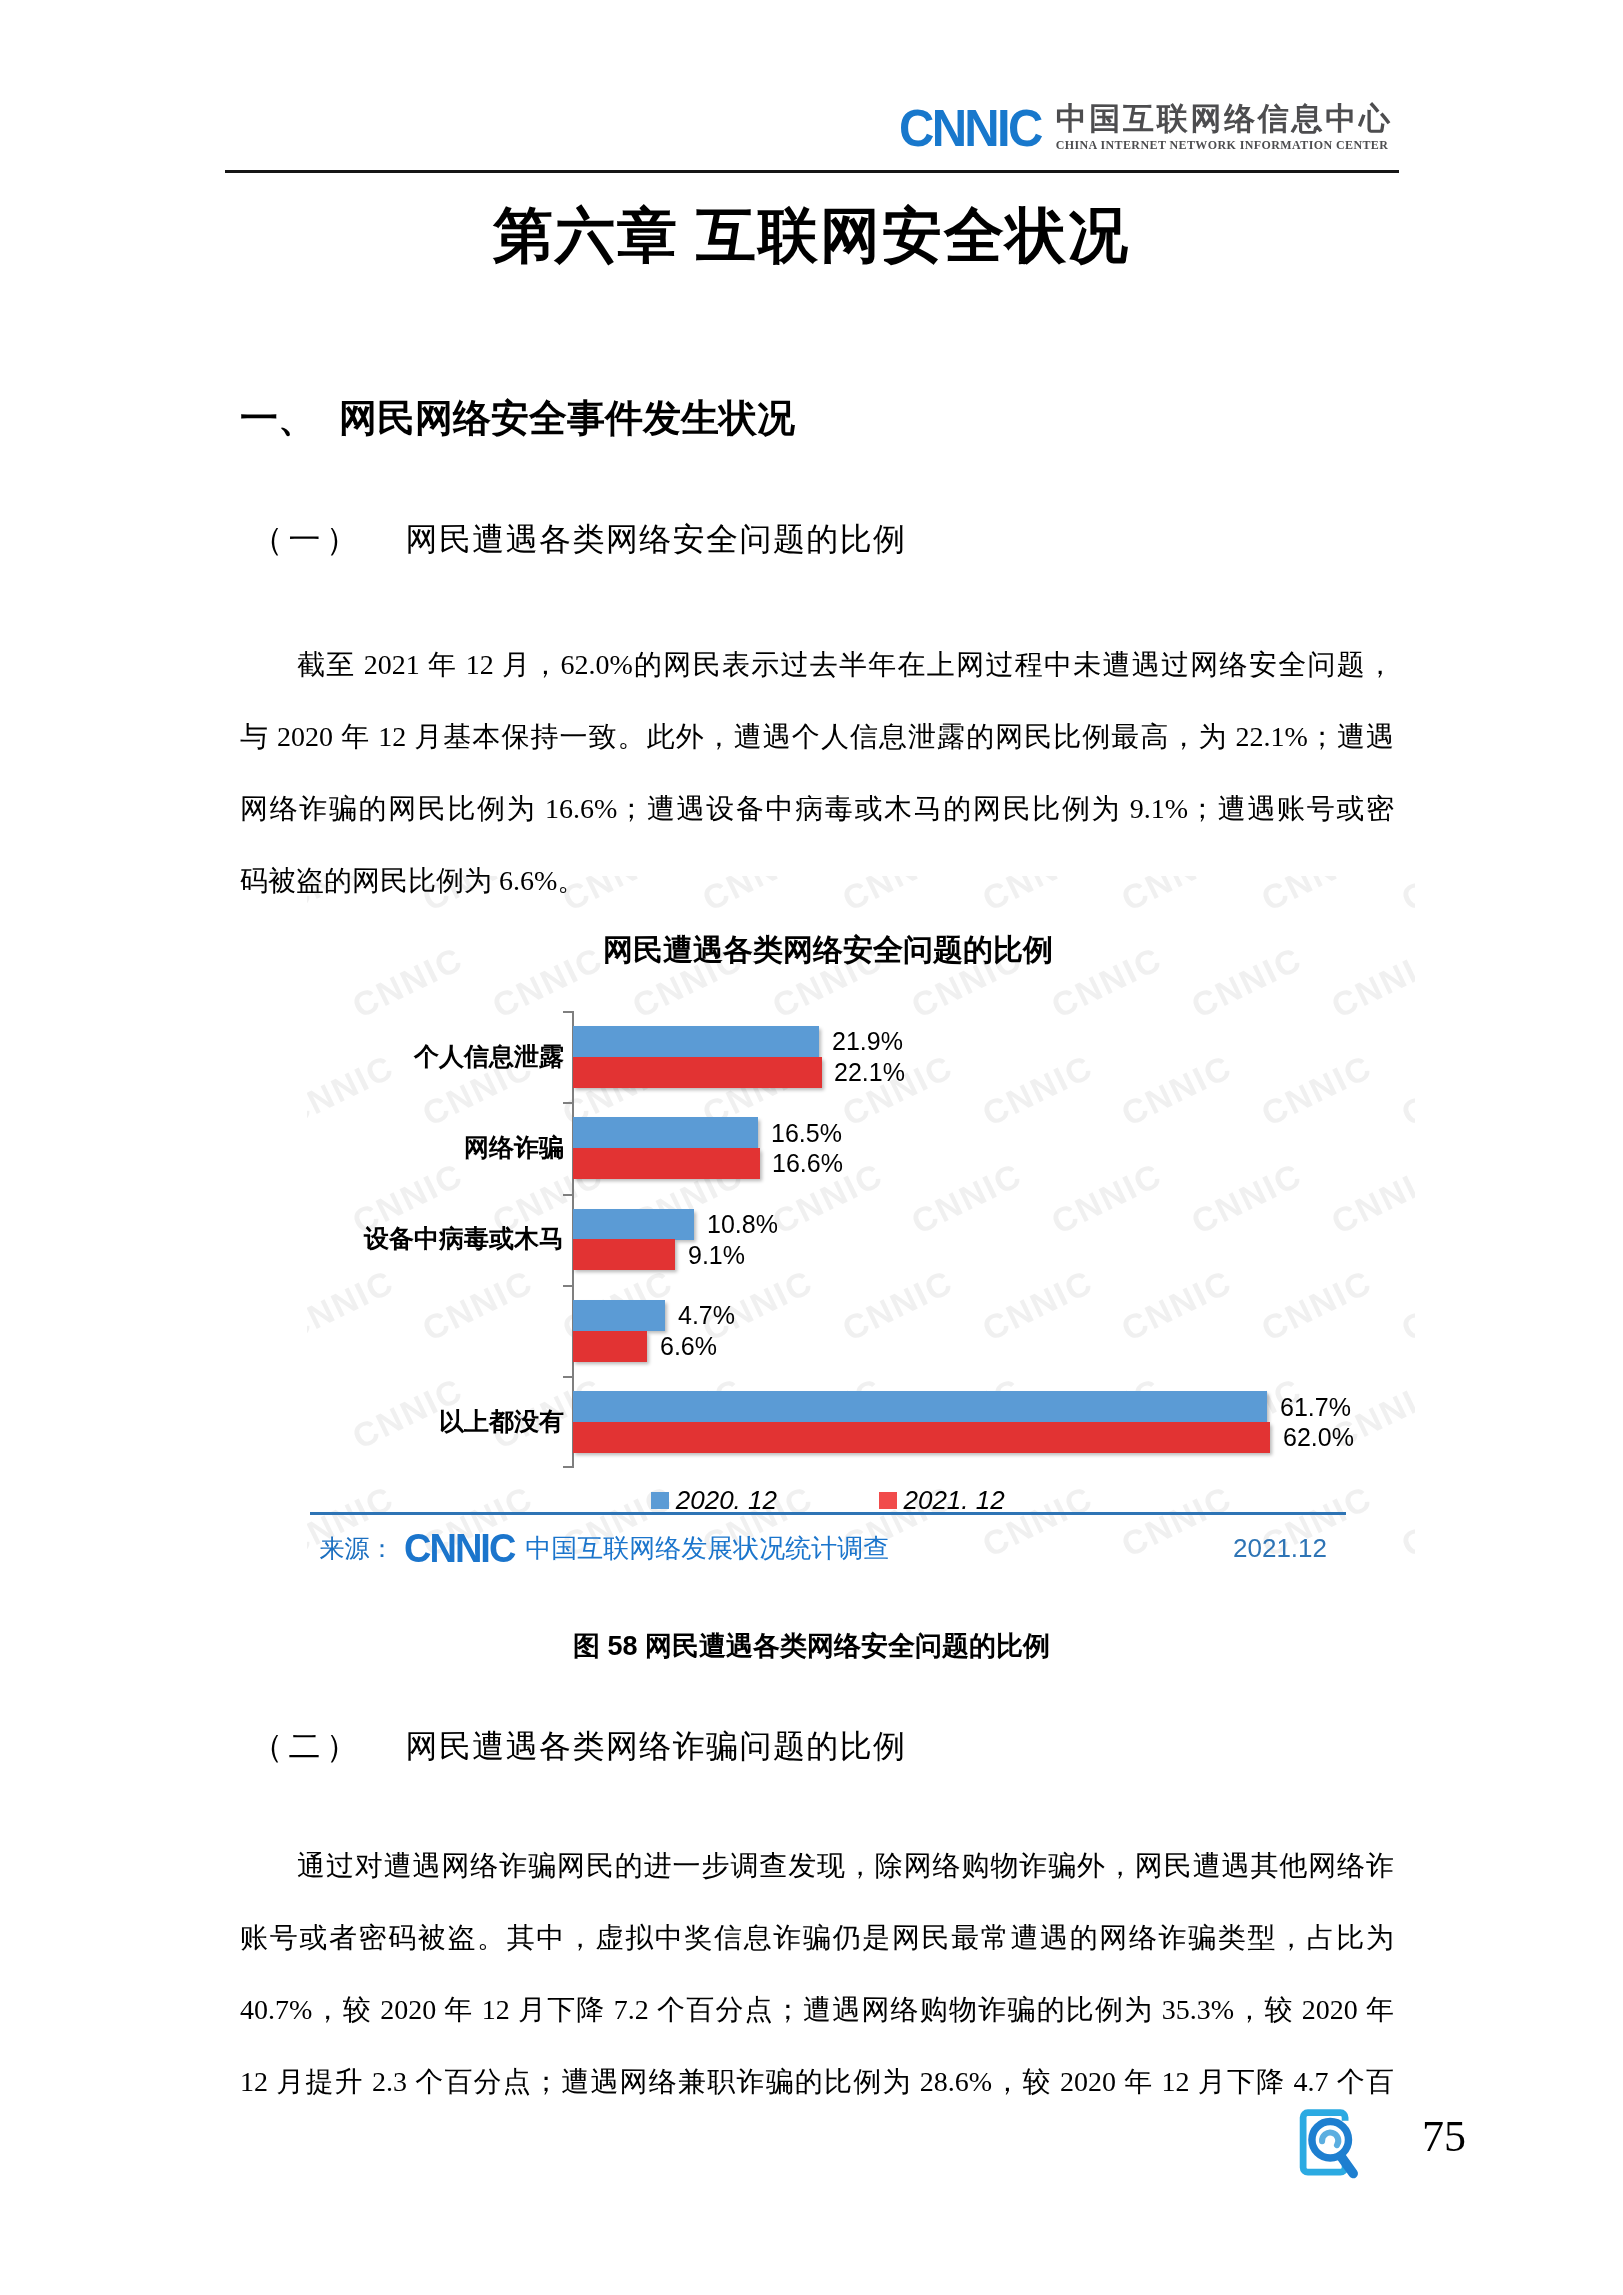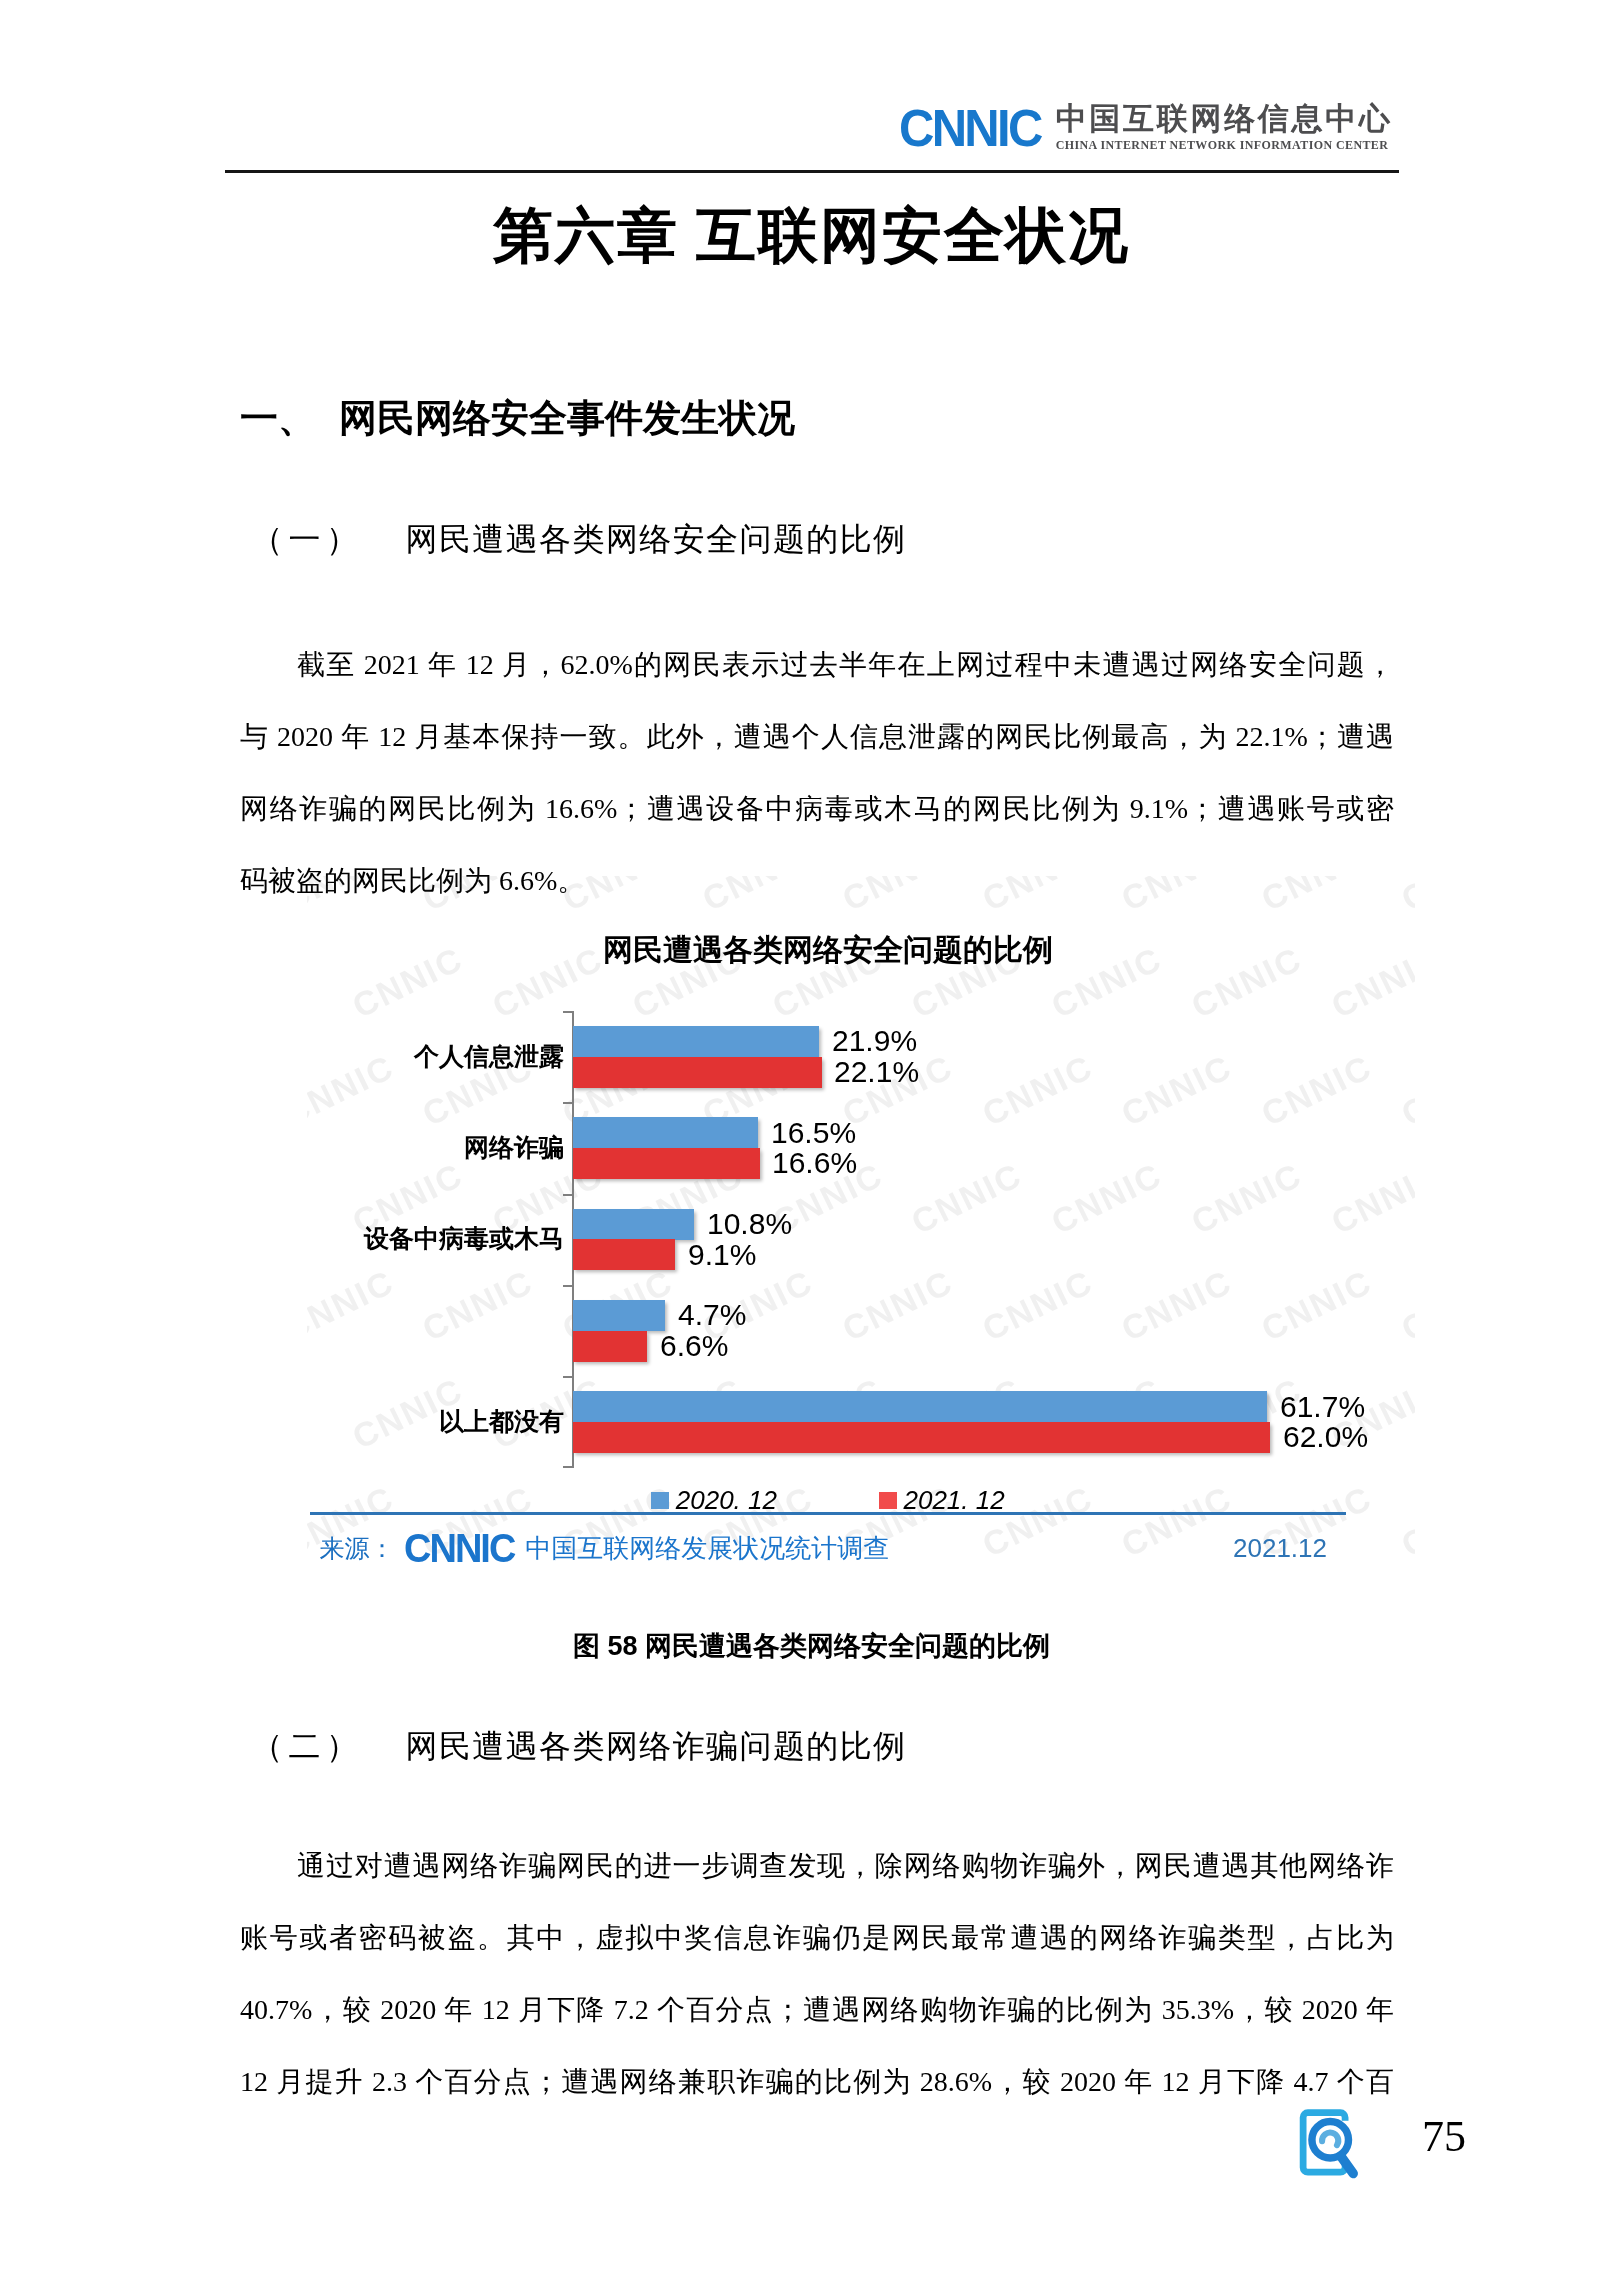--- a/index.html
+++ b/index.html
@@ -43,21 +43,21 @@
      z-index:0;pointer-events:none;}
   .wm{position:absolute;font-family:"Liberation Sans",sans-serif;font-weight:700;font-size:34px;
      color:rgba(110,110,110,0.10);transform:rotate(-26deg);letter-spacing:2px;white-space:nowrap;}
   .chart-title{position:absolute;left:0;top:23px;width:100%;text-align:center;z-index:2;
      font-family:"Liberation Sans",sans-serif;font-weight:700;font-size:30px;}
   #plot{position:absolute;left:262px;top:104px;width:743px;height:457px;z-index:2;}
   .axis{position:absolute;left:0;top:0;width:2px;height:457px;background:#7F7F7F;}
   .tick{position:absolute;left:-8.9px;width:8.9px;height:2px;background:#7F7F7F;}
   .bar{position:absolute;left:1.4px;height:31px;box-shadow:2px 2.7px 3.4px rgba(0,0,0,0.28);}
   .val-label{position:absolute;transform:translateY(-50%);font-family:"Liberation Sans",sans-serif;
-     font-size:30px;white-space:nowrap;text-align:right;}
+     font-size:25px;white-space:nowrap;text-align:right;}
   .cat-label{position:absolute;left:0;width:254px;height:91px;display:flex;align-items:center;
      justify-content:flex-end;font-family:"Liberation Sans",sans-serif;font-weight:700;
      font-size:25px;z-index:2;white-space:nowrap;}
   #legend{position:absolute;left:0;top:578px;width:100%;display:flex;justify-content:center;
      gap:102px;z-index:2;font-family:"Liberation Sans",sans-serif;font-size:26px;}
   .legend-item{display:flex;align-items:center;font-style:italic;}
   .legend-swatch{width:17.7px;height:17.7px;margin-right:6.8px;}
   #separator{position:absolute;left:0;top:605px;width:100%;height:3.4px;background:#2E74B5;z-index:2;}
   #source-row{position:absolute;left:9.5px;right:19px;top:619px;height:45px;display:flex;
      align-items:center;z-index:2;}

